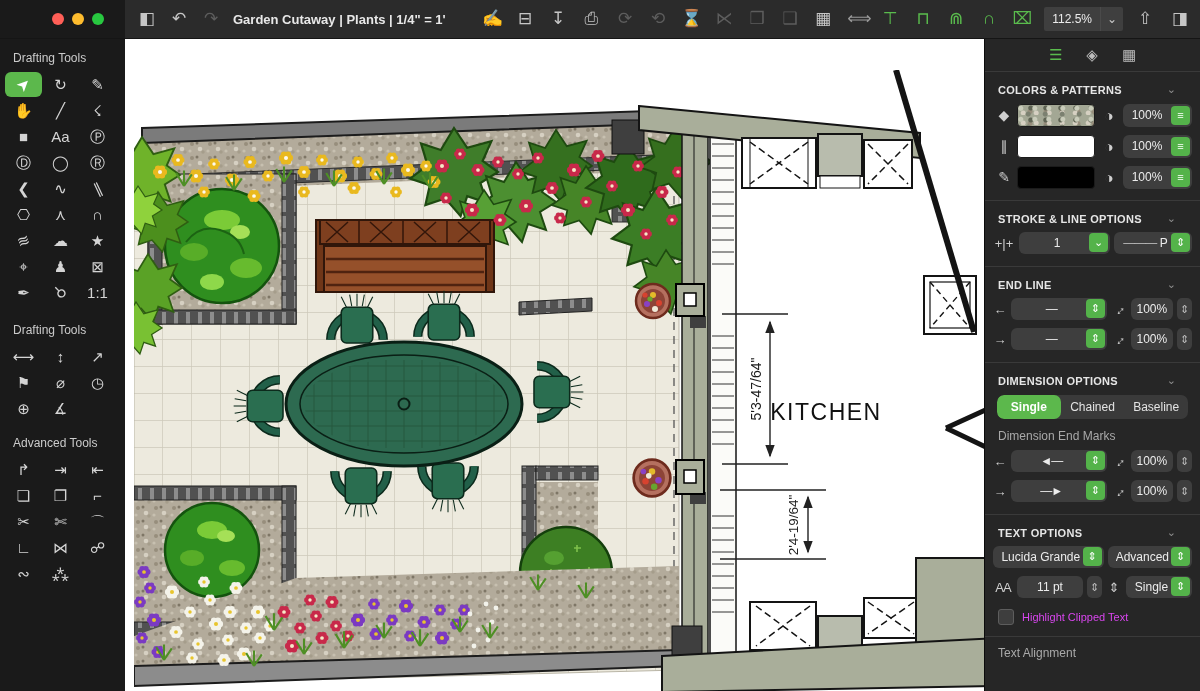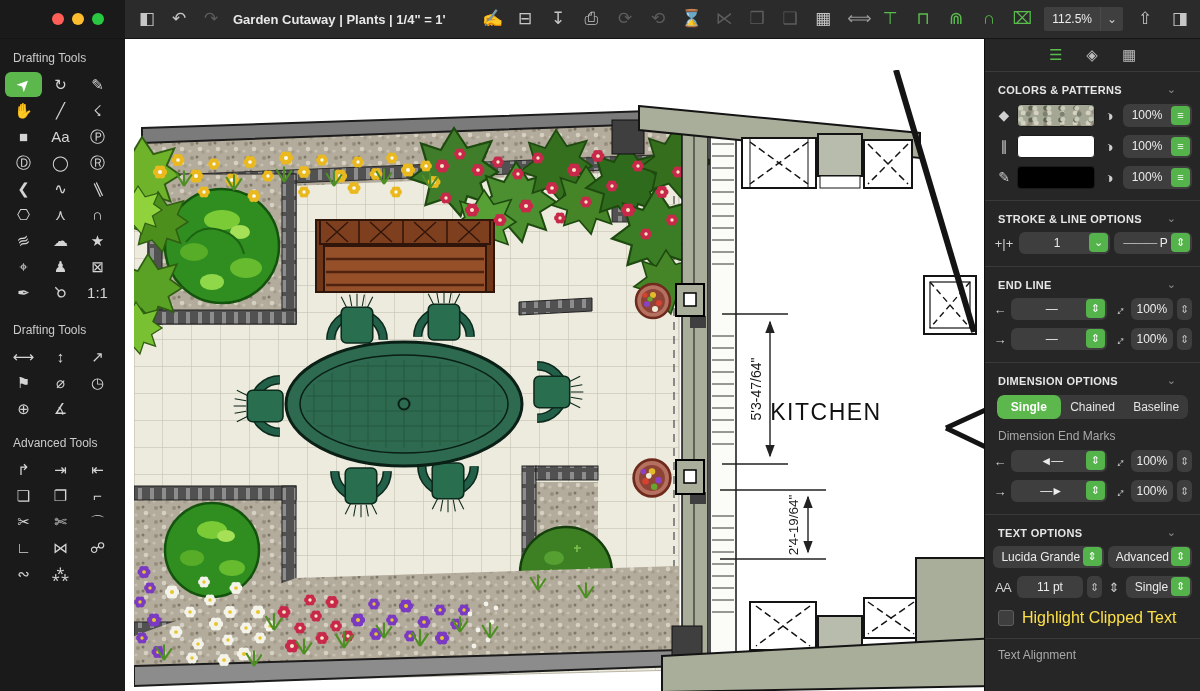--- a/index.html
+++ b/index.html
@@ -69,21 +69,21 @@
   .graystep{background:#3e3e3e;border-radius:5px;width:15px;height:22px;color:#bdbdbd;font-size:11px;line-height:22px;text-align:center;}
   .valbox{display:flex;align-items:center;background:#3e3e3e;border-radius:6px;height:22px;}
   .valbox .pillv{padding:0 6px;}
   .seg{display:flex;background:#3a3a3a;border-radius:7px;height:24px;margin:8px 12px 0 12px;overflow:hidden;}
   .segbtn{flex:1;border:none;background:transparent;color:#e2e2e2;font-size:12px;font-family:inherit;border-radius:7px;cursor:default;}
   .segbtn.active{background:#5cb84c;color:#fff;font-weight:bold;}
   .formatbtn{display:block;margin:10px 12px 0 12px;width:191px;height:22px;background:#565656;border:none;
              border-radius:5px;color:#e8e8e8;font-size:12px;font-family:inherit;}
   .chk-row{display:flex;align-items:center;margin:10px 13px 0 13px;gap:8px;}
   .chk{width:14px;height:14px;background:#3e3e3e;border:1px solid #5d5d5d;border-radius:3px;}
-  .chk-label{font-size:16px;color:#fde047;}
+  .chk-label{font-size:11px;color:#d946ef;}
   .preview-line{color:#b9b9b9;letter-spacing:-1px;font-size:12px;}
   .rot{display:inline-block;}
 </style>
 </head>
 <body>
 
 <div class="app">
 
   <div class="titlebar">
     <div class="traffic-zone">

